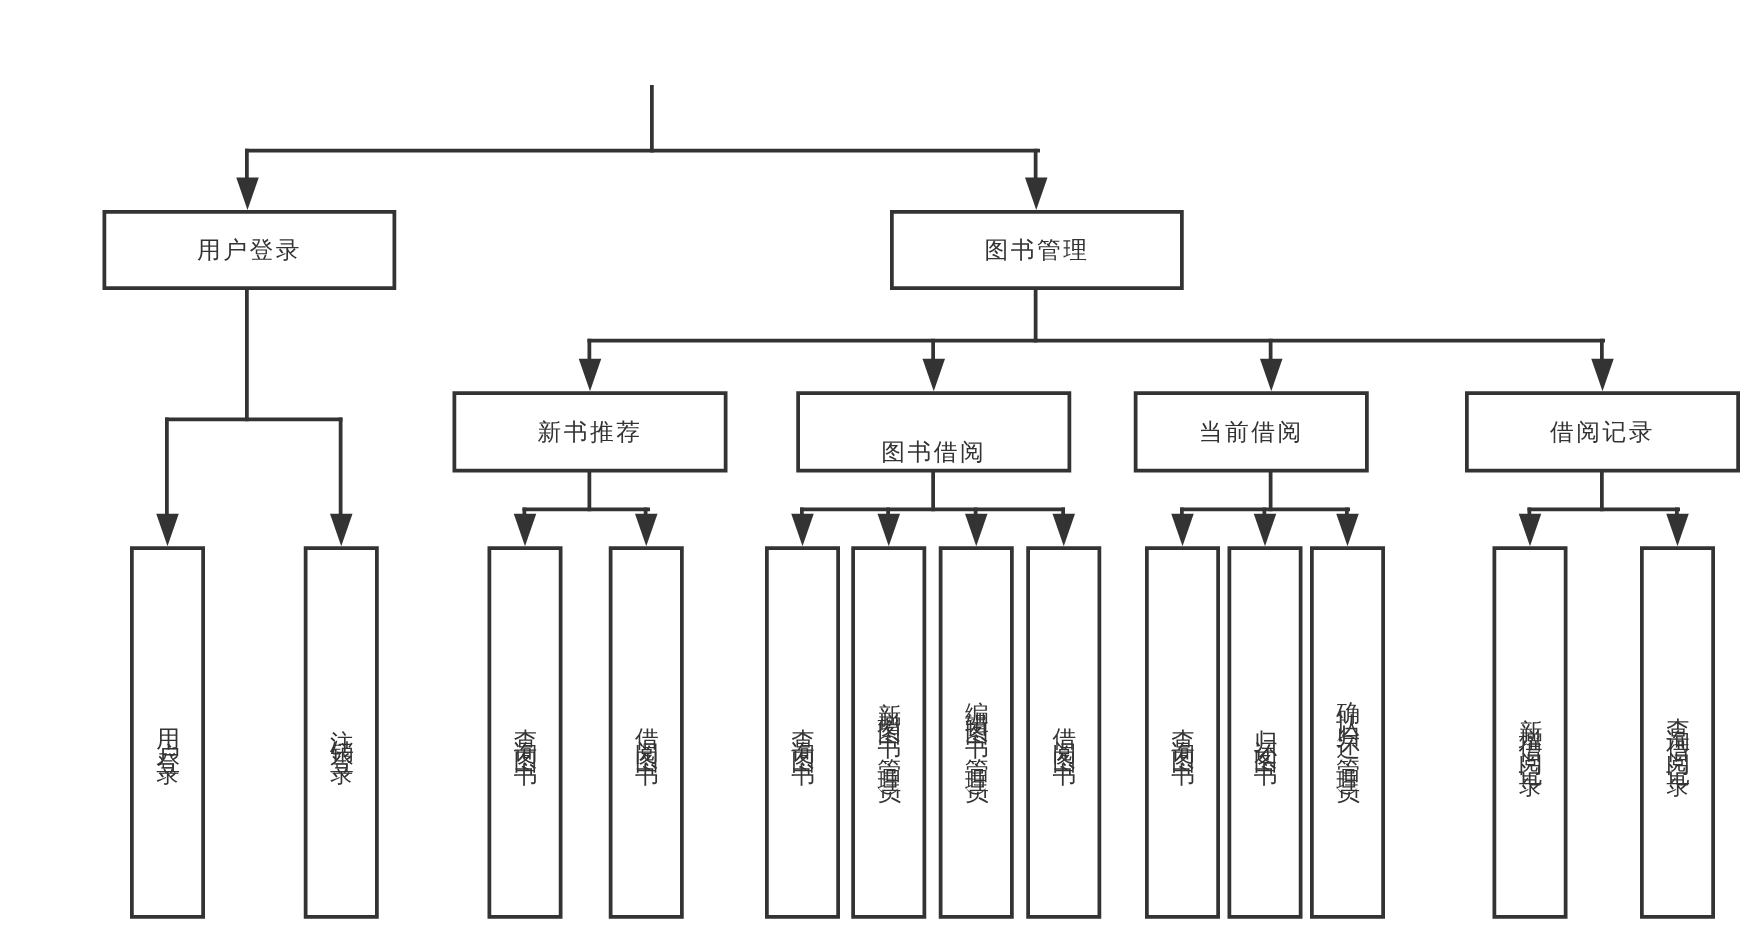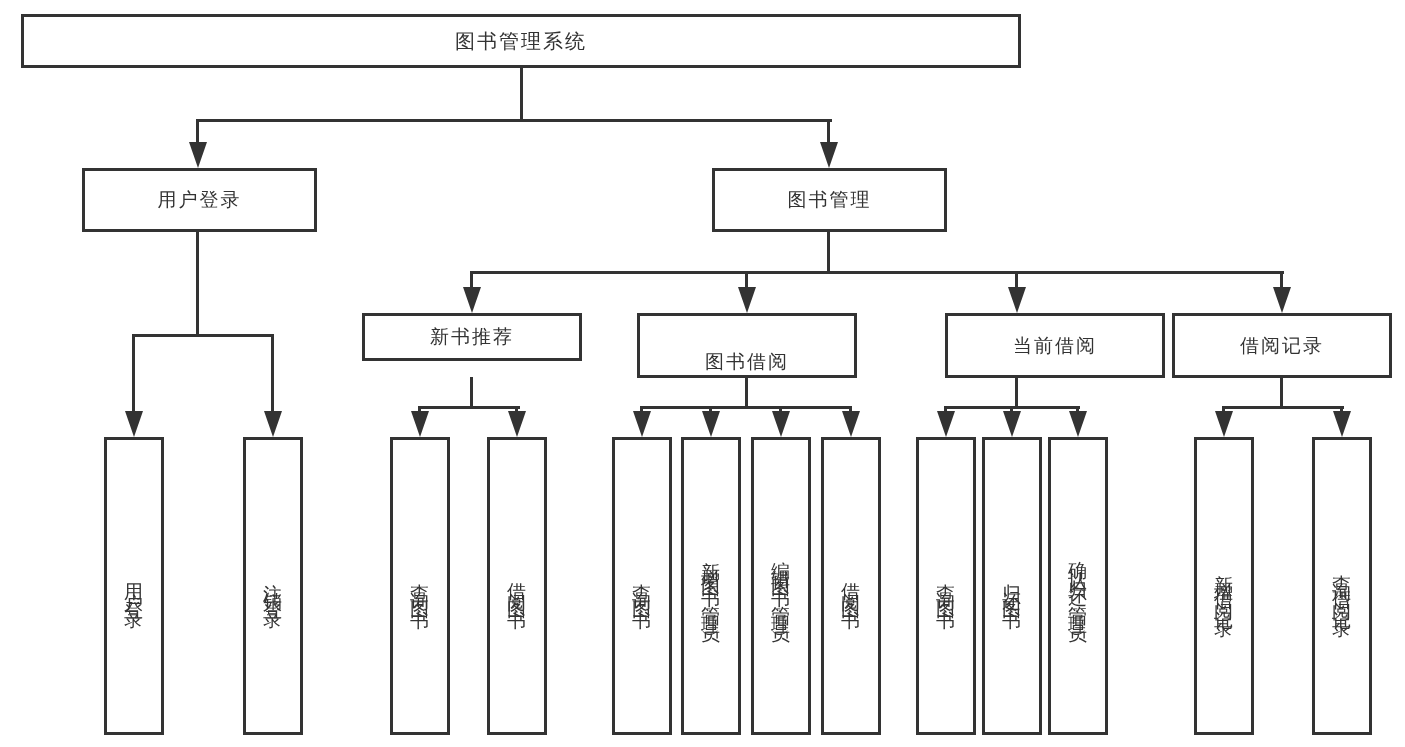--- a/index.html
+++ b/index.html
@@ -54,23 +54,20 @@
     color:var(--watermark);
     white-space:nowrap;
     z-index:5;
   }
 </style>
 </head>
 <body>
 
 <div id="canvas">
 
-  <div class="box" style="left:21px;top:14px;width:1000px;height:54px;">
-    <span class="hlabel root-label">图书管理系统</span>
-  </div>
 
   <i class="v" style="left:520px;top:68px;height:54px;"></i>
   <i class="h" style="left:196px;top:119px;width:636px;"></i>
   <i class="v" style="left:196px;top:119px;height:26px;"></i>
   <i class="ar" style="left:189px;top:142px;"></i>
   <i class="v" style="left:827px;top:119px;height:26px;"></i>
   <i class="ar" style="left:820px;top:142px;"></i>
 
   <div class="box" style="left:82px;top:168px;width:235px;height:64px;">
     <span class="hlabel">用户登录</span>
@@ -90,27 +87,27 @@
   <i class="h" style="left:470px;top:271px;width:814px;"></i>
   <i class="v" style="left:470px;top:271px;height:20px;"></i>
   <i class="ar" style="left:463px;top:287px;"></i>
   <i class="v" style="left:745px;top:271px;height:20px;"></i>
   <i class="ar" style="left:738px;top:287px;"></i>
   <i class="v" style="left:1015px;top:271px;height:20px;"></i>
   <i class="ar" style="left:1008px;top:287px;"></i>
   <i class="v" style="left:1280px;top:271px;height:20px;"></i>
   <i class="ar" style="left:1273px;top:287px;"></i>
 
-  <div class="box" style="left:362px;top:313px;width:220px;height:48px;">
+  <div class="box" style="left:362px;top:313px;width:220px;height:65px;">
     <span class="hlabel">新书推荐</span>
   </div>
   <div class="box" style="left:637px;top:313px;width:220px;height:65px;align-items:flex-end;">
     <span class="hlabel">图书借阅</span>
   </div>
-  <div class="box" style="left:907px;top:313px;width:220px;height:65px;margin-left:38px;">
+  <div class="box" style="left:907px;top:313px;width:188px;height:65px;">
     <span class="hlabel">当前借阅</span>
   </div>
   <div class="box" style="left:1172px;top:313px;width:220px;height:65px;">
     <span class="hlabel">借阅记录</span>
   </div>
 
   <i class="v" style="left:470px;top:377px;height:32px;"></i>
   <i class="h" style="left:418px;top:406px;width:102px;"></i>
   <i class="v" style="left:418px;top:406px;height:8px;"></i>
   <i class="ar" style="left:411px;top:411px;"></i>

